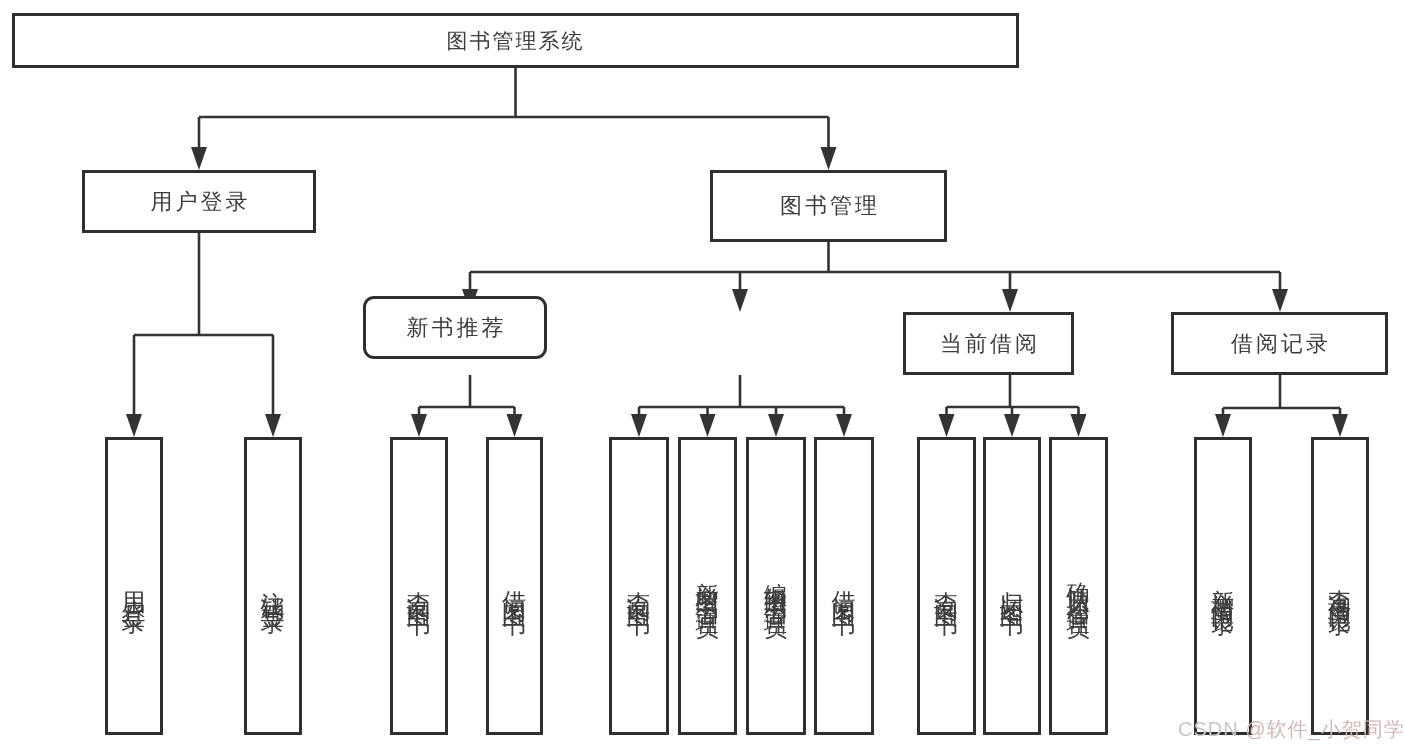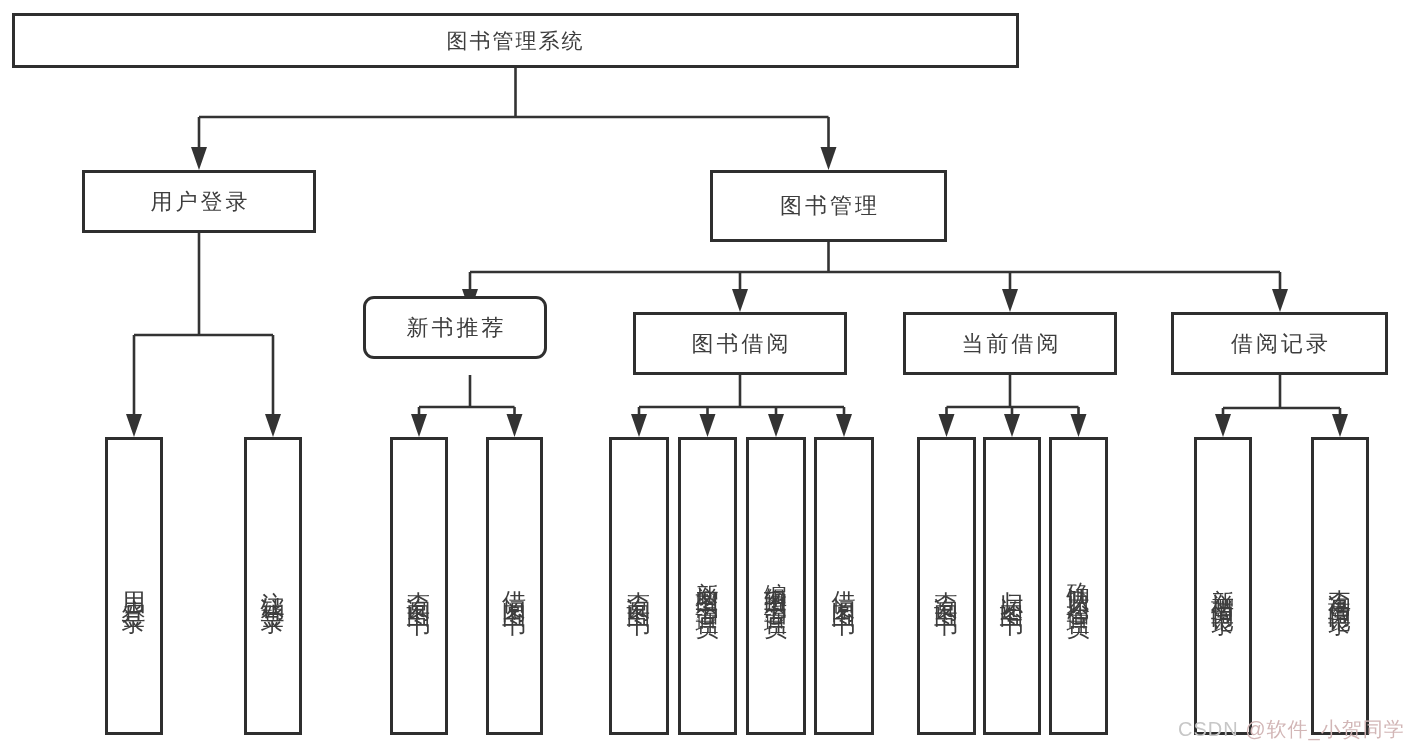--- a/index.html
+++ b/index.html
@@ -127,24 +127,21 @@
   <div class="box hbox" style="left:82px; top:170px; width:234px; height:63px;">
     <span>用户登录</span>
   </div>
   <div class="box hbox" style="left:710px; top:170px; width:237px; height:72px;">
     <span>图书管理</span>
   </div>
 
   <div class="box hbox" style="left:363px; top:296px; width:184px; height:63px;border-radius:11px;">
     <span>新书推荐</span>
   </div>
-  <div class="box hbox" style="left:633px; top:312px; width:214px; height:63px;">
-    <span>图书借阅</span>
-  </div>
-  <div class="box hbox" style="left:903px; top:312px; width:214px; height:63px;">
+  <div class="box hbox" style="left:903px; top:312px; width:171px; height:63px;">
     <span>当前借阅</span>
   </div>
   <div class="box hbox" style="left:1171px; top:312px; width:217px; height:63px;justify-content:center;">
     <span>借阅记录</span>
   </div>
 
   <div class="box vbox" style="left:105px; top:437px; width:58px; height:298px;">
     <span>用户登录</span>
   </div>
   <div class="box vbox" style="left:244px; top:437px; width:58px; height:298px;">

